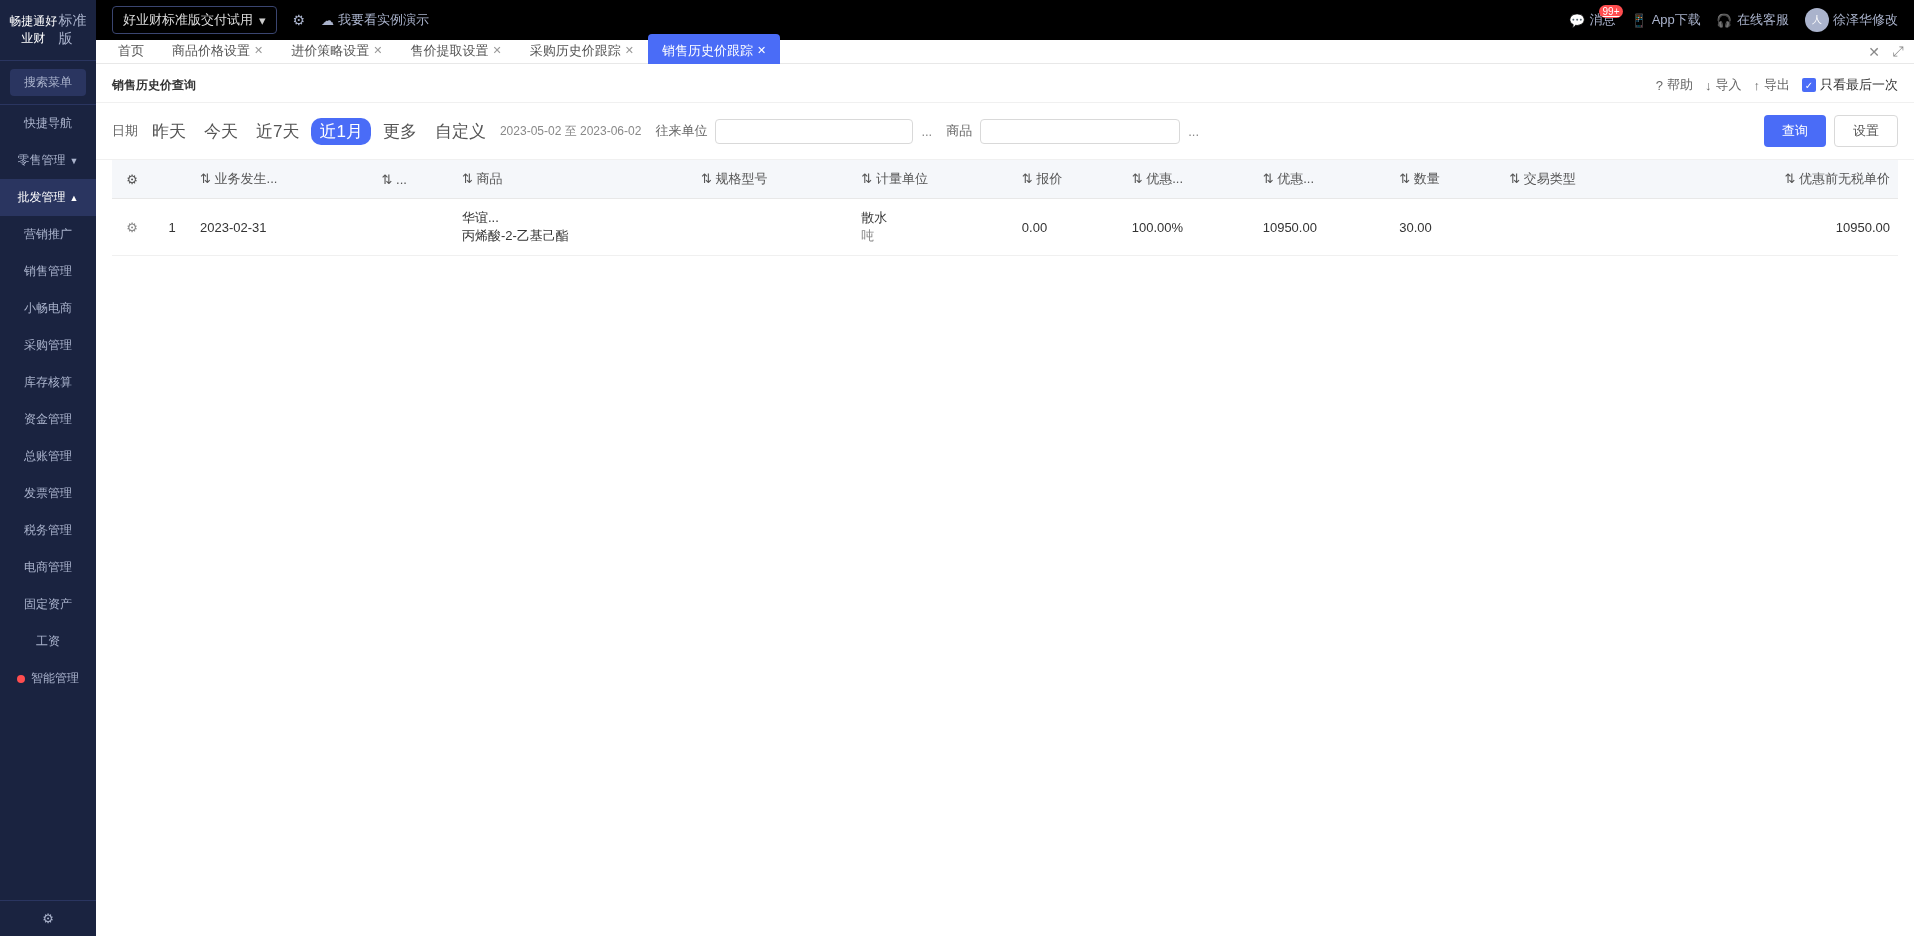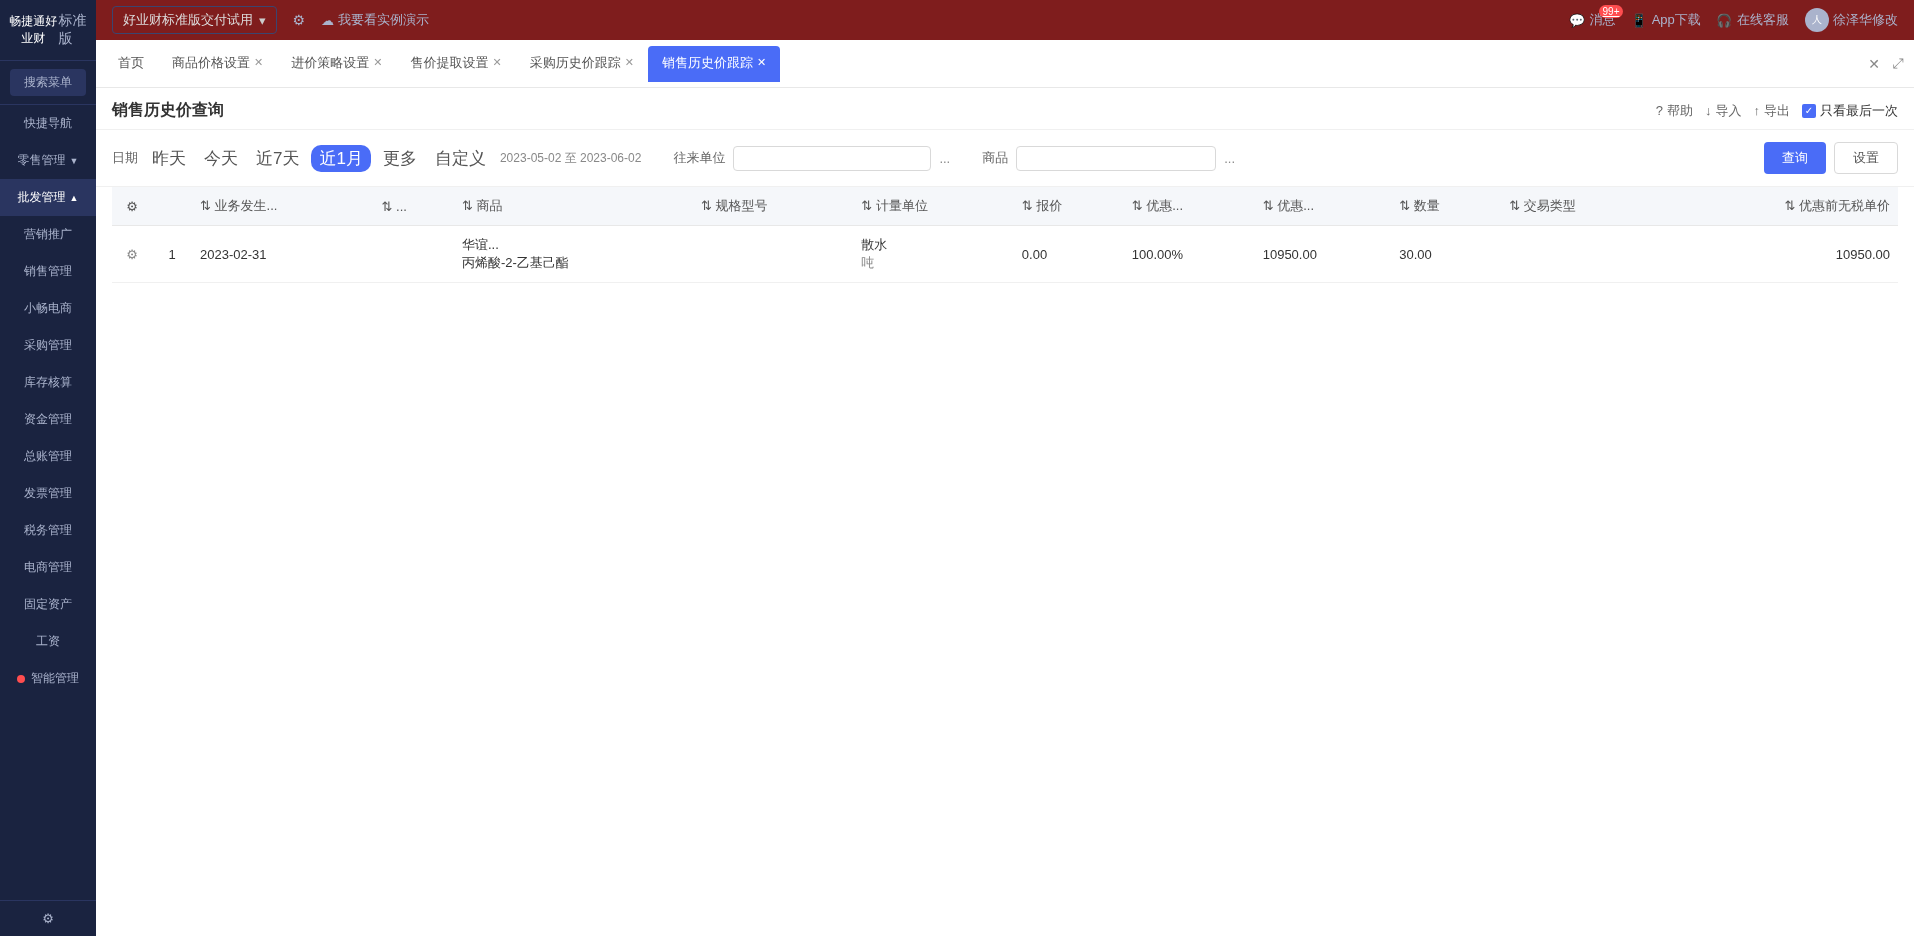--- a/index.html
+++ b/index.html
@@ -16,53 +16,53 @@
     .sidebar-nav-item.active { background: #2a3560; color: #fff; }
     .sidebar-nav-item.has-arrow::after { content: "▲"; font-size: 9px; }
     .sidebar-nav-item.has-arrow-down::after { content: "▼"; font-size: 9px; }
     .sidebar-dot { width: 8px; height: 8px; background: #ff4d4f; border-radius: 50%; display: inline-block; margin-right: 2px; }
     .sidebar-settings { margin-top: auto; padding: 10px; text-align: center; color: #aab3cc; cursor: pointer; border-top: 1px solid #2a3560; }
 
     
     .main { flex: 1; display: flex; flex-direction: column; background: #f0f2f5; overflow: hidden; }
 
     
-    .topbar { background: #7f1d1d; display: flex; align-items: center; padding: 0 16px; height: 40px; flex-shrink: 0; gap: 12px; }
+    .topbar { background: #000000; display: flex; align-items: center; padding: 0 16px; height: 40px; flex-shrink: 0; gap: 12px; }
     .topbar-selector { background: transparent; border: 1px solid #3a4570; color: #ccc; padding: 4px 10px; border-radius: 4px; display: flex; align-items: center; gap: 6px; cursor: pointer; font-size: 13px; }
     .topbar-selector-text { color: #ddd; }
     .topbar-gear { color: #aab3cc; cursor: pointer; font-size: 14px; padding: 4px; }
     .topbar-demo { color: #aab3cc; font-size: 13px; cursor: pointer; display: flex; align-items: center; gap: 4px; }
     .topbar-right { margin-left: auto; display: flex; align-items: center; gap: 16px; color: #aab3cc; }
     .topbar-right-item { display: flex; align-items: center; gap: 4px; cursor: pointer; font-size: 13px; position: relative; }
     .badge { background: #ff4d4f; color: #fff; font-size: 10px; padding: 1px 4px; border-radius: 8px; position: absolute; top: -6px; right: -8px; text-decoration: underline; }
     .topbar-avatar { width: 24px; height: 24px; background: #aab3cc; border-radius: 50%; display: flex; align-items: center; justify-content: center; font-size: 10px; color: #fff; }
 
     
-    .tabbar { background: #fff; display: flex; align-items: center; border-bottom: 1px solid #e8e8e8; flex-shrink: 0; padding: 0 8px; height: 48px; }
+    .tabbar { background: #fff; display: flex; align-items: center; border-bottom: 1px solid #e8e8e8; flex-shrink: 0; padding: 0 8px; height: 24px; }
     .tab { padding: 8px 14px; font-size: 13px; color: #555; cursor: pointer; display: flex; align-items: center; gap: 4px; border-bottom: 2px solid transparent; white-space: nowrap; }
     .tab.active { color: #fff; background: #4a6cf7; border-radius: 4px 4px 0 0; }
     .tab-close { font-size: 11px; color: #999; cursor: pointer; }
     .tab.active .tab-close { color: #fff; }
     .tab-spacer { flex: 1; }
     .tab-window-controls { display: flex; gap: 8px; align-items: center; }
     .win-btn { width: 16px; height: 16px; border: none; background: none; cursor: pointer; color: #888; font-size: 14px; display: flex; align-items: center; justify-content: center; }
 
     
     .content { flex: 1; background: #fff; margin: 0; overflow: hidden; display: flex; flex-direction: column; }
 
     
     .page-header { padding: 12px 16px 8px; display: flex; align-items: center; justify-content: space-between; border-bottom: 1px solid #f0f0f0; flex-shrink: 0; }
-    .page-title { font-size: 16px; font-weight: bold; color: #333; }
+    .page-title { font-size: 12px; font-weight: bold; color: #333; }
     .page-header-actions { display: flex; align-items: center; gap: 12px; }
     .header-action { display: flex; align-items: center; gap: 4px; color: #666; cursor: pointer; font-size: 13px; }
     .only-last-checkbox { display: flex; align-items: center; gap: 4px; font-size: 13px; color: #333; }
     .checkbox-blue { width: 14px; height: 14px; background: #4a6cf7; border-radius: 2px; display: flex; align-items: center; justify-content: center; color: #fff; font-size: 10px; }
 
     
-    .filter-bar { padding: 12px 16px; display: flex; align-items: center; gap: 32px; flex-shrink: 0; background: #fff; border-bottom: 1px solid #f0f0f0; }
+    .filter-bar { padding: 12px 16px; display: flex; align-items: center; gap: 14px; flex-shrink: 0; background: #fff; border-bottom: 1px solid #f0f0f0; }
     .filter-group { display: flex; align-items: center; gap: 8px; }
     .filter-label { color: #666; font-size: 13px; }
     .date-options { display: flex; align-items: center; gap: 6px; }
     .date-opt { color: #555; font-size: 17px; cursor: pointer; padding: 2px 6px; border-radius: 3px; }
     .date-opt.active { background: #4a6cf7; color: #fff; border-radius: 10px; padding: 2px 8px; }
     .date-range { color: #888; font-size: 12px; }
     .filter-input-group { display: flex; align-items: center; gap: 8px; }
     .filter-input { border: 1px solid #d9d9d9; border-radius: 4px; padding: 4px 10px; font-size: 13px; color: #333; min-width: 200px; }
     .filter-dots { color: #888; cursor: pointer; }
     .filter-right { margin-left: auto; display: flex; gap: 8px; }

